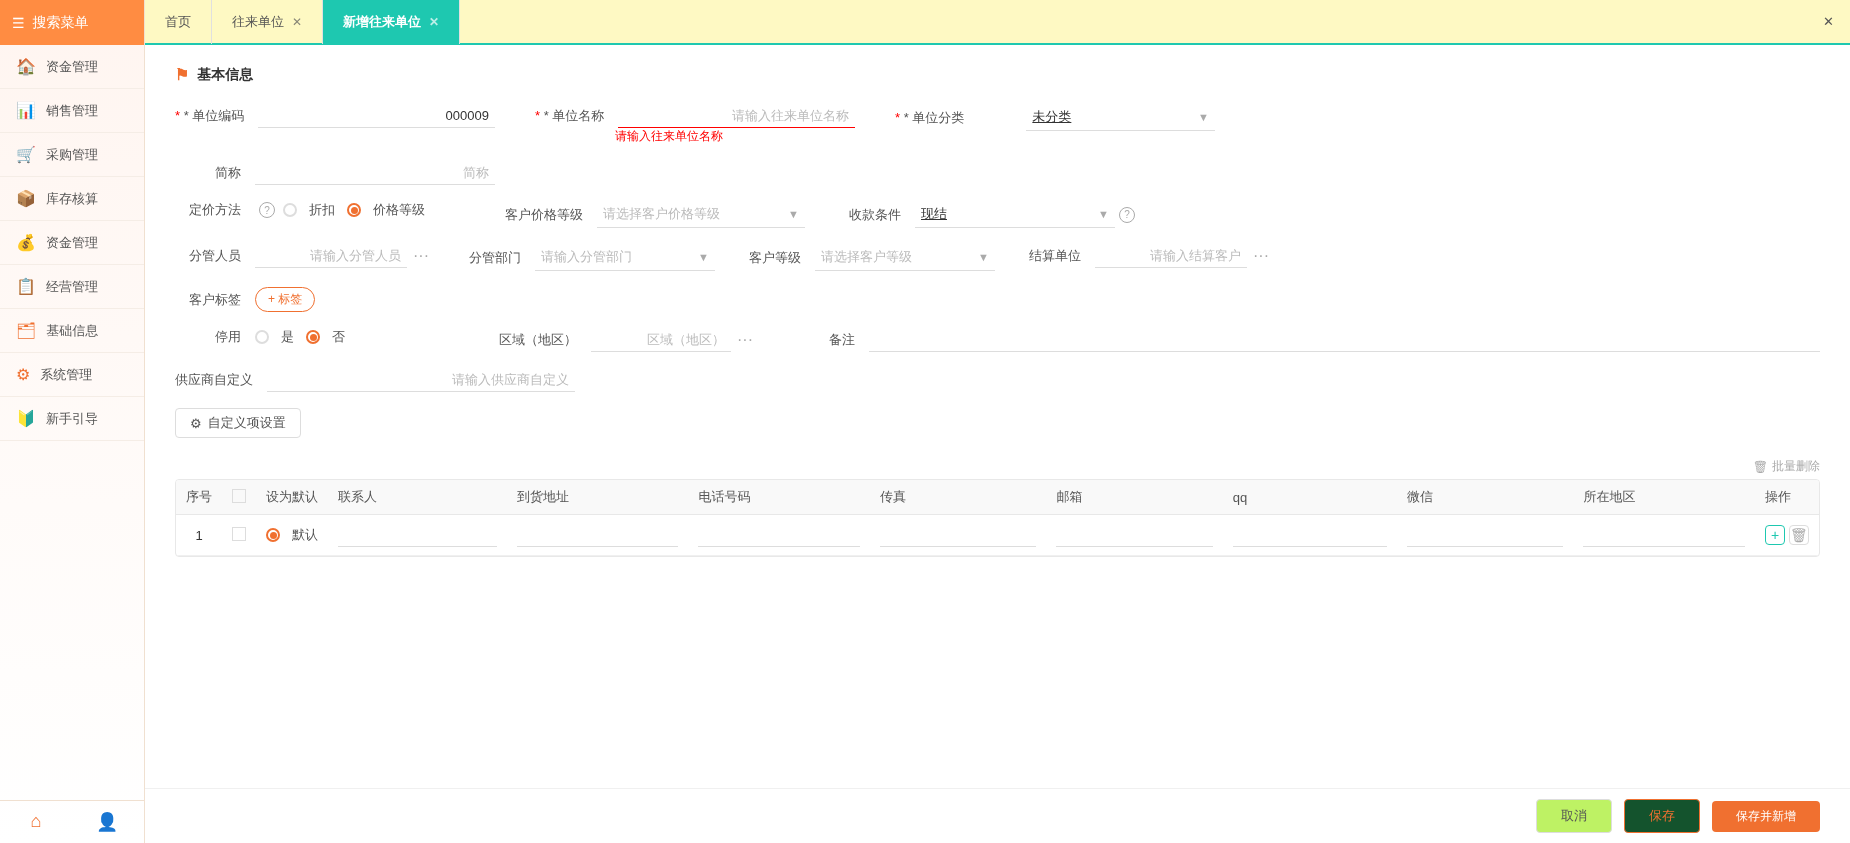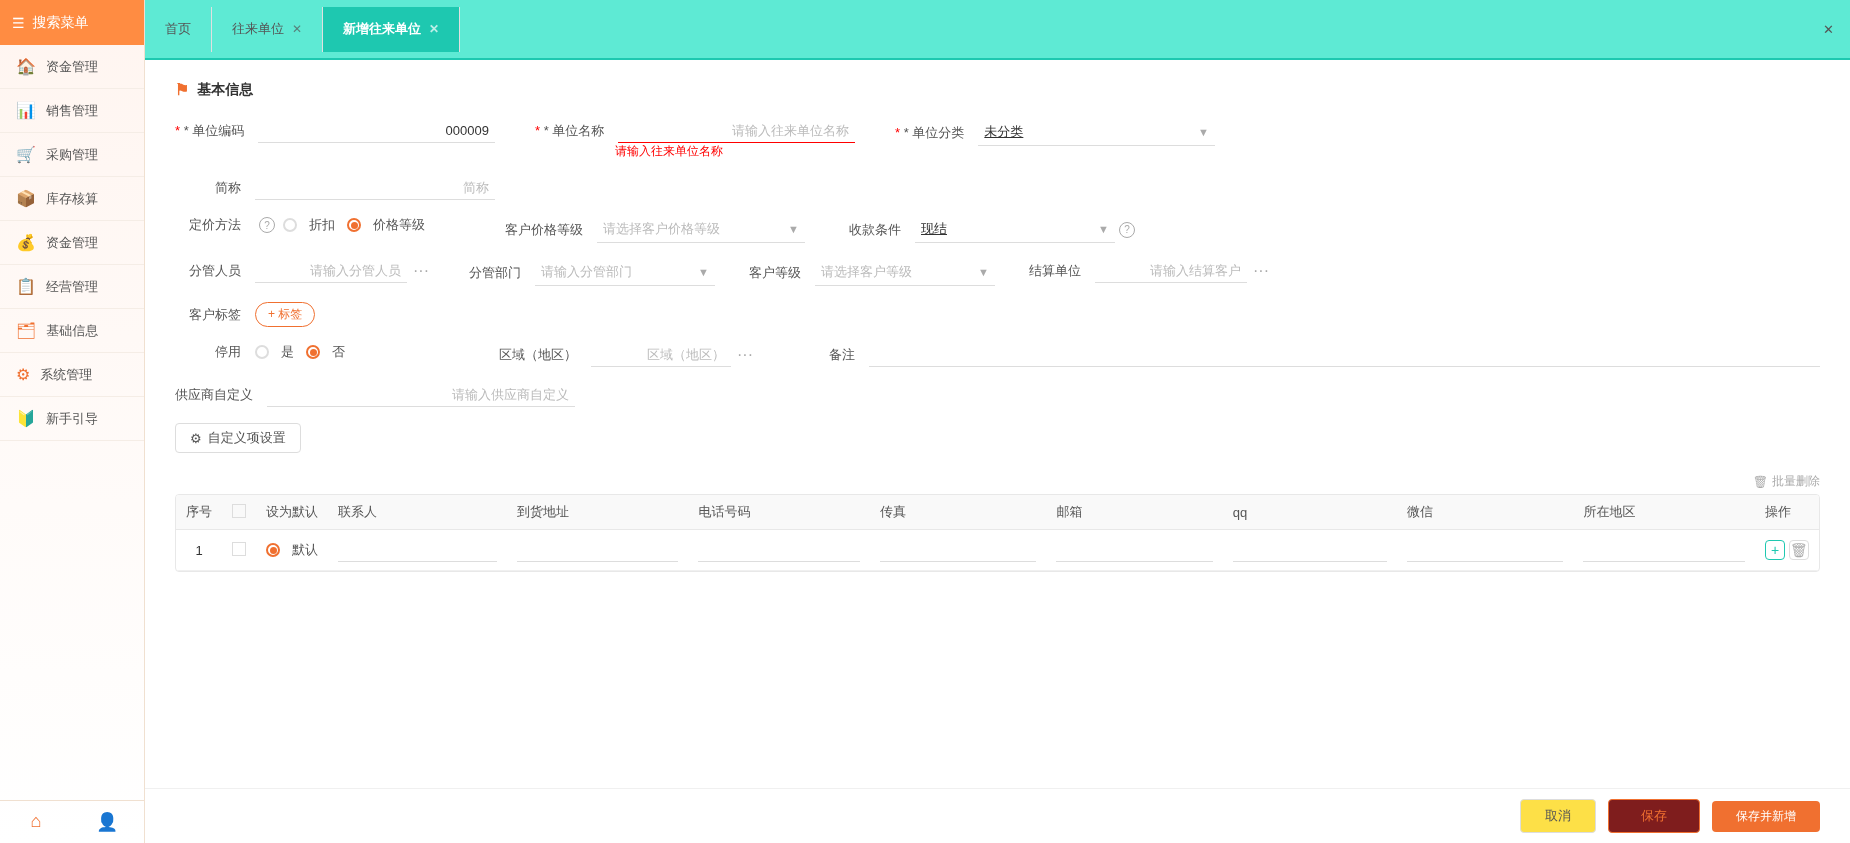--- a/index.html
+++ b/index.html
@@ -54,23 +54,23 @@
       flex: 1;
       display: flex;
       flex-direction: column;
       overflow: hidden;
     }
 
     
     .tab-bar {
       display: flex;
       align-items: center;
-      background: #5eead4;
+      background: #fef9c3;
       border-bottom: 2px solid #1ec8b0;
-      height: 60px;
+      height: 45px;
       padding-left: 0;
     }
     .tab {
       padding: 0 20px;
       height: 45px;
       display: flex;
       align-items: center;
       cursor: pointer;
       color: #555;
       border-right: 1px solid #e0e0e0;
@@ -300,30 +300,30 @@
       justify-content: flex-end;
       padding: 10px 30px;
       background: #fff;
       border-top: 1px solid #f0f0f0;
       gap: 12px;
     }
     .btn-cancel {
       padding: 7px 24px;
       border: 1px solid #ddd;
       border-radius: 4px;
-      background: #fde047;
+      background: #bef264;
       color: #555;
       cursor: pointer;
       font-size: 13px;
     }
     .btn-save {
-      padding: 7px 32px;
+      padding: 7px 24px;
       border: 1px solid #ddd;
       border-radius: 4px;
-      background: #7f1d1d;
+      background: #14532d;
       color: #f07030;
       cursor: pointer;
       font-size: 13px;
       border-color: #f07030;
     }
     .btn-save-new {
       padding: 7px 24px;
       border: none;
       border-radius: 4px;
       background: #f07030;
@@ -432,21 +432,21 @@
       <div class="field-group" style="max-width: 320px; flex-direction: column; align-items: flex-start;">
         <div style="display:flex; align-items:center; width:100%;">
           <span class="field-label required">* 单位名称</span>
           <input class="field-input error" type="text" placeholder="请输入往来单位名称" style="">
         </div>
         <div style="margin-left:80px;">
           <span class="error-msg">请输入往来单位名称</span>
         </div>
       </div>
       <div class="field-spacer"></div>
-      <div class="field-group" style="max-width: 320px;">
+      <div class="field-group" style="max-width: 320px; gap: 48px;">
         <span class="field-label required">* 单位分类</span>
         <div class="field-select">
           <span class="val">未分类</span>
           <span class="arrow">▼</span>
         </div>
       </div>
     </div>
 
     <div class="form-row">
       <div class="field-group" style="max-width: 320px;">

